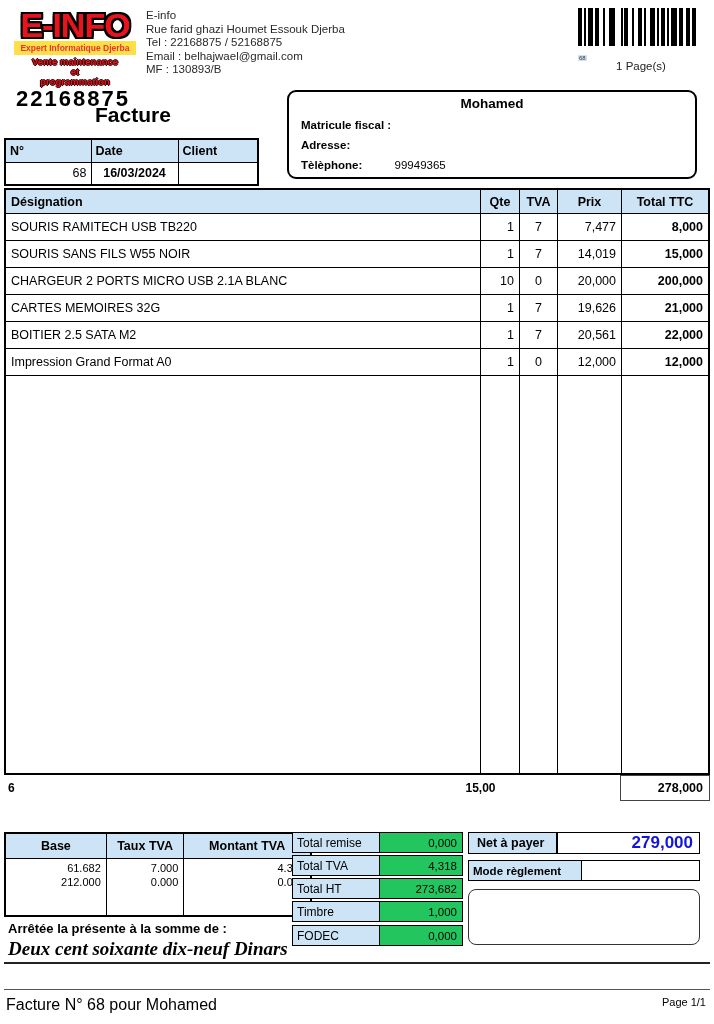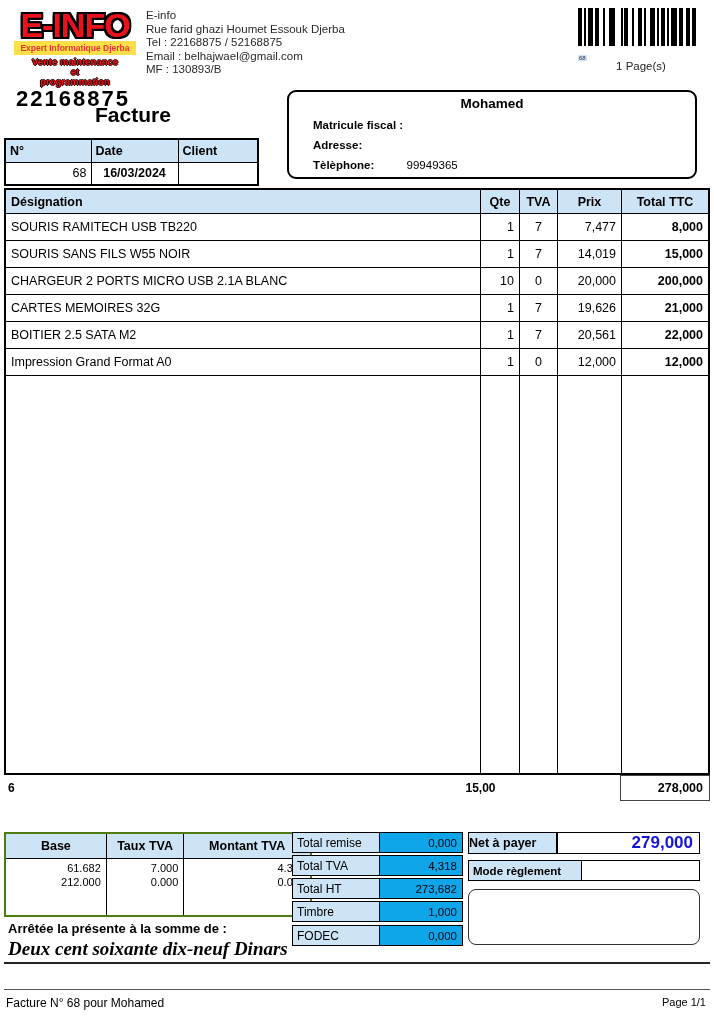--- a/index.html
+++ b/index.html
@@ -34,21 +34,21 @@
 
   
   .meta-table { position:absolute; left:4px; top:138px; width:255px; border:2px solid #000; border-collapse:collapse; }
   .meta-table th, .meta-table td { border:1px solid #000; font-size:12.5px; height:23px; padding:0 4px; }
   .meta-table th { background:#cde4f6; text-align:left; font-weight:bold; }
   .meta-c1 { width:86px; } .meta-c2 { width:87px; } .meta-c3 { width:80px; }
   .meta-num { text-align:right; }
   .meta-date { text-align:center; font-weight:bold; }
 
   
-  .customer-box { position:absolute; left:287px; top:90px; width:410px; height:89px; border:2px solid #000; border-radius:9px; padding:4px 24px; }
+  .customer-box { position:absolute; left:287px; top:90px; width:410px; height:89px; border:2px solid #000; border-radius:9px; padding:4px 12px; }
   .customer-name { text-align:center; font-weight:bold; font-size:13.5px; }
   .customer-line { font-size:11.5px; font-weight:bold; margin-top:8px; }
   .customer-line .val { font-weight:normal; margin-left:29px; }
 
   
   .items { position:absolute; left:4px; top:188px; width:706px; height:587px; border:2px solid #000; display:flex; flex-direction:column; }
   .irow { display:flex; border-bottom:1px solid #000; }
   .irow:last-child, .irow.filler { border-bottom:none; }
   .icell { border-right:1px solid #000; padding:0 5px; display:flex; align-items:center; font-size:12.5px; }
   .icell:last-child { border-right:none; }
@@ -64,49 +64,49 @@
   .irow.filler { flex:1; }
   .irow.filler .icell { font-size:0; }
 
   
   .sum-count { position:absolute; left:8px; top:781px; font-size:12px; font-weight:bold; }
   .sum-qty { position:absolute; left:443px; top:781px; width:75px; text-align:center; font-size:12px; font-weight:bold; }
   .sum-total-box { position:absolute; left:620px; top:775px; width:90px; height:26px; border:1.5px solid #444;
     display:flex; align-items:center; justify-content:flex-end; padding:5px 6px; font-size:12.5px; font-weight:bold; }
 
   
-  .tva-table { position:absolute; left:4px; top:832px; width:308px; border:2px solid #4d7c0f; border-collapse:collapse; }
+  .tva-table { position:absolute; left:4px; top:832px; width:308px; border:2px solid #000000; border-collapse:collapse; }
   .tva-table th { background:#cde4f6; border:1px solid #000; font-size:12.5px; font-weight:bold; height:25px; }
   .tva-table td { border:1px solid #000; font-size:11px; vertical-align:top; text-align:right; padding:2px 5px; height:58px; line-height:14px; }
   .tva-c1 { width:94px; } .tva-c2 { width:72px; } .tva-c3 { width:118px; }
 
   
   .totals { position:absolute; left:292px; top:832px; width:171px; }
   .trow { display:flex; border:1.5px solid #000; margin-bottom:2px; height:21px; }
   .trow.gap-top { margin-top:3px; }
   .tlabel { width:87px; background:#cde4f6; border-right:1.5px solid #000; font-size:12px; font-weight:normal; display:flex; align-items:center; padding:0 4px; }
-  .tvalue { flex:1; display:flex; align-items:center; justify-content:flex-end; font-size:11.5px; padding:0 5px; background:#0ea5e9; }
+  .tvalue { flex:1; display:flex; align-items:center; justify-content:flex-end; font-size:11.5px; padding:0 5px; background:#22c55e; }
 
   
   .net-row { position:absolute; left:468px; top:832px; width:232px; height:22px; display:flex; border:1.5px solid #000; }
-  .net-label { width:89px; background:#cde4f6; border-right:2px solid #000; font-size:12.5px; font-weight:bold; display:flex; align-items:center; padding:0 0; }
+  .net-label { width:89px; background:#cde4f6; border-right:2px solid #000; font-size:12.5px; font-weight:bold; display:flex; align-items:center; padding:0 8px; }
   .net-value { flex:1; display:flex; align-items:center; justify-content:flex-end; padding:0 6px; font-size:17px; font-weight:bold; color:#1414dc; }
   .mode-row { position:absolute; left:468px; top:860px; width:232px; height:21px; display:flex; border:1.5px solid #000; }
   .mode-label { width:113px; background:#cde4f6; border-right:1.5px solid #000; font-size:11.5px; font-weight:bold; display:flex; align-items:center; padding:0 4px; }
   .mode-value { flex:1; background:#fff; }
   .note-box { position:absolute; left:468px; top:889px; width:232px; height:56px; border:1.5px solid #333; border-radius:8px; background:#fff; }
 
   
   .amount-intro { position:absolute; left:8px; top:921px; font-size:13px; font-weight:bold; }
   .amount-words { position:absolute; left:8px; top:938px; font-size:19px; font-weight:bold; font-style:italic; font-family:"Liberation Serif", serif; }
   .rule-thick { position:absolute; left:4px; top:962px; width:706px; height:0; border-top:2.5px solid #222; }
   .rule-thin { position:absolute; left:4px; top:989px; width:706px; height:0; border-top:1.5px solid #555; }
 
   
-  .footer-left { position:absolute; left:6px; top:996px; font-size:12px; }
+  .footer-left { position:absolute; left:6px; top:996px; font-size:16px; }
   .footer-right { position:absolute; right:8px; top:996px; font-size:11px; }
 </style>
 </head>
 <body>
 
 <div class="page">
 
   <div class="logo">
     <div class="logo-title">E-INFO</div>
     <div class="logo-sub">Expert Informatique Djerba</div>

